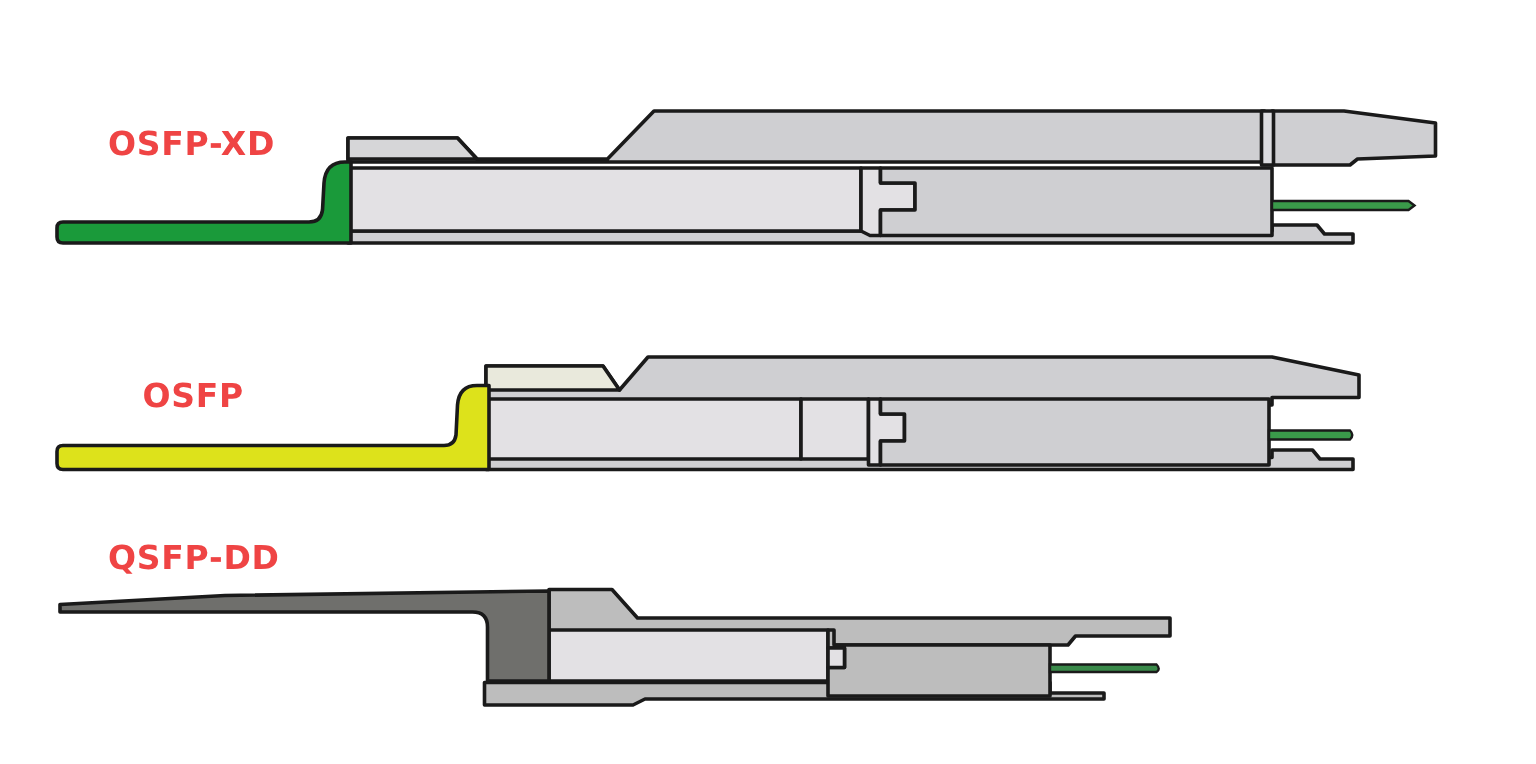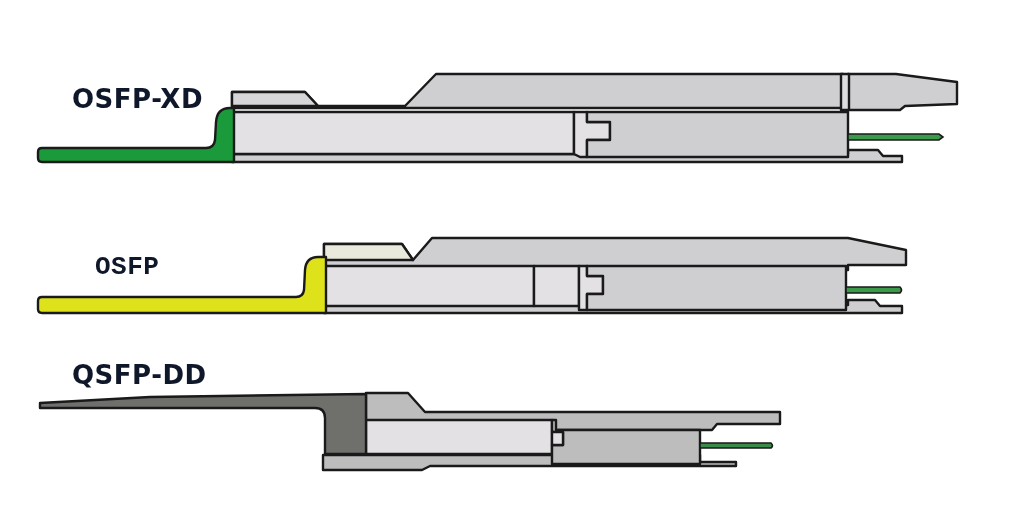--- a/index.html
+++ b/index.html
@@ -1,33 +1,33 @@
 <!DOCTYPE html>
 <html><head>
   <meta charset="utf-8">
   <style>
     html, body { margin: 0; padding: 0; background: #ffffff; }
     body { width: 1024px; height: 509px; position: relative; overflow: hidden; }
     .label {
       position: absolute;
       font-family: "DejaVu Sans", "Liberation Sans", sans-serif;
       font-weight: bold;
-      font-size: 26px;
-      color: #0f172a;
+      font-size: 22px;
+      color: #ef4444;
       letter-spacing: 0.5px;
       white-space: nowrap;
     }
     svg.diagram { position: absolute; left: 0; top: 0; }
     svg .ol { stroke: #1a1a1a; stroke-width: 2.4; stroke-linejoin: round; }
   </style>
 </head>
 <body>
 
 <div class="label" style="left:72px; top:84px;">OSFP-XD</div>
-<div class="label" style="left:95px; top:252px;font-family:Liberation Mono, monospace;">OSFP</div>
+<div class="label" style="left:95px; top:252px;">OSFP</div>
 <div class="label" style="left:72px; top:360px;">QSFP-DD</div>
 
 <svg class="diagram" width="1024" height="509" viewBox="0 0 1024 509">
 
   <g>
 
     <path class="ol" fill="#cfcfd2" d="M232,154 L848,154 L848,150 L878,150 L883,156 L902,156 L902,162 L232,162 Z"></path>
 
     <path class="ol" fill="#cfcfd2" d="M232,92 L305,92 L318,106 L405,106 L436,74 L843,74 L843,108 L232,108 Z"></path>
 

